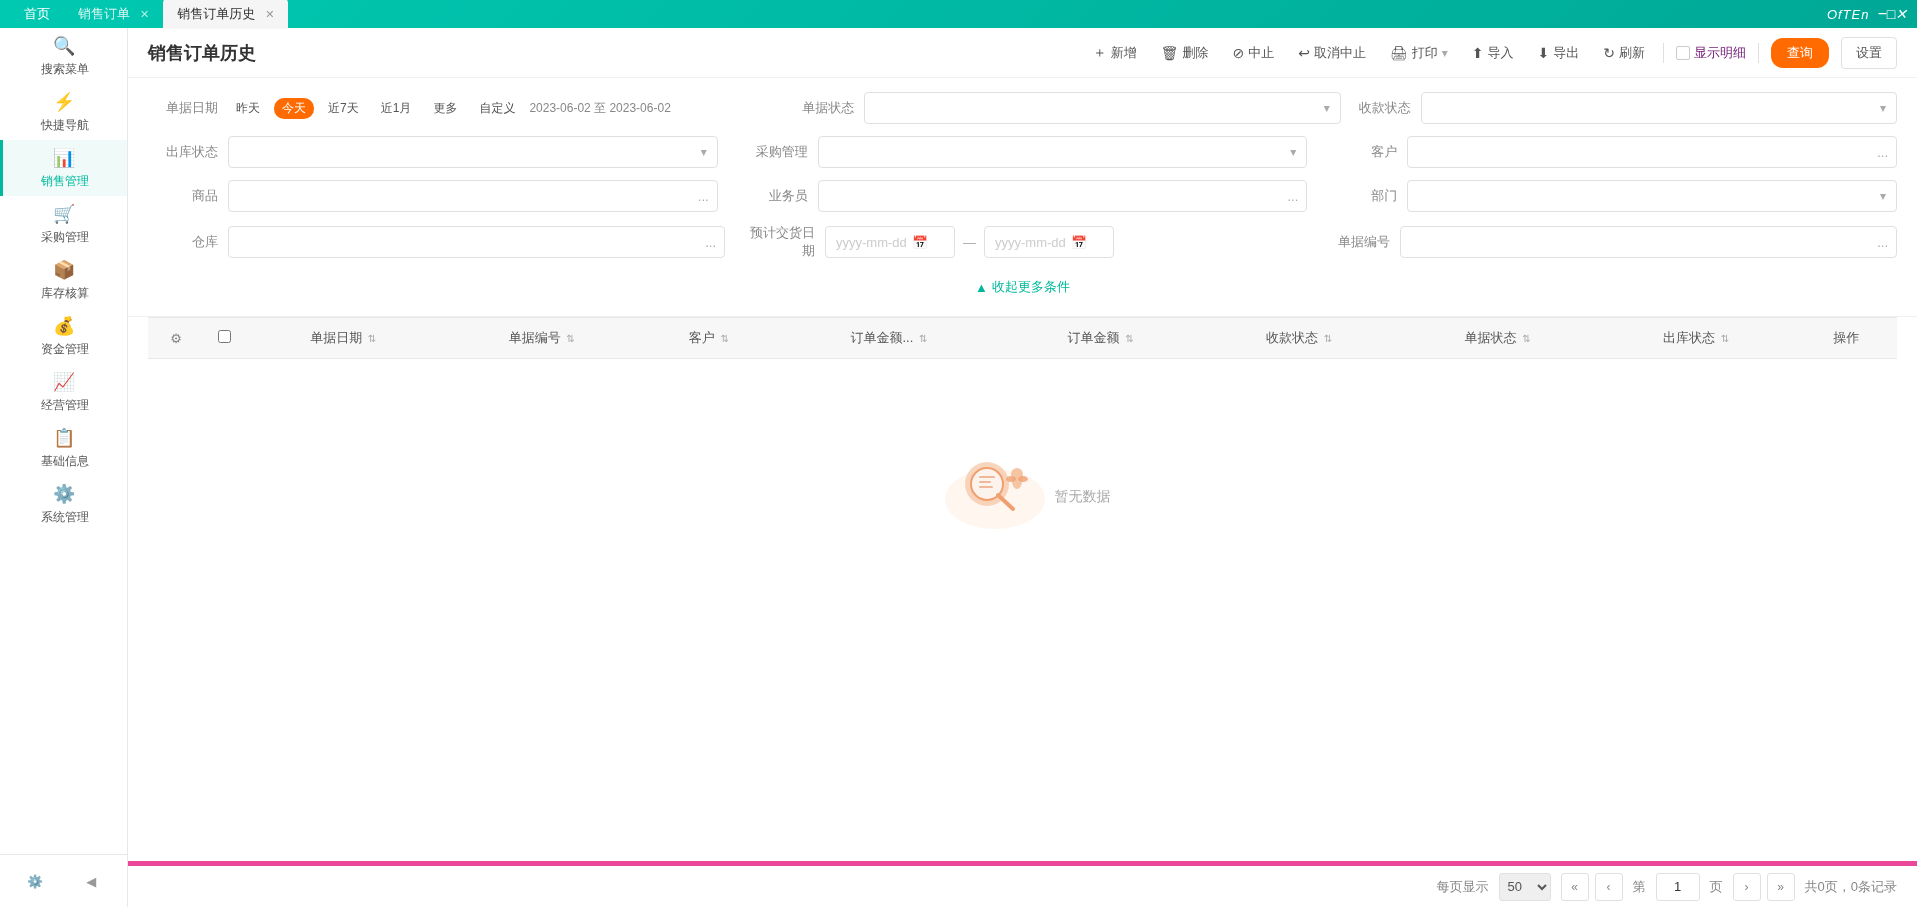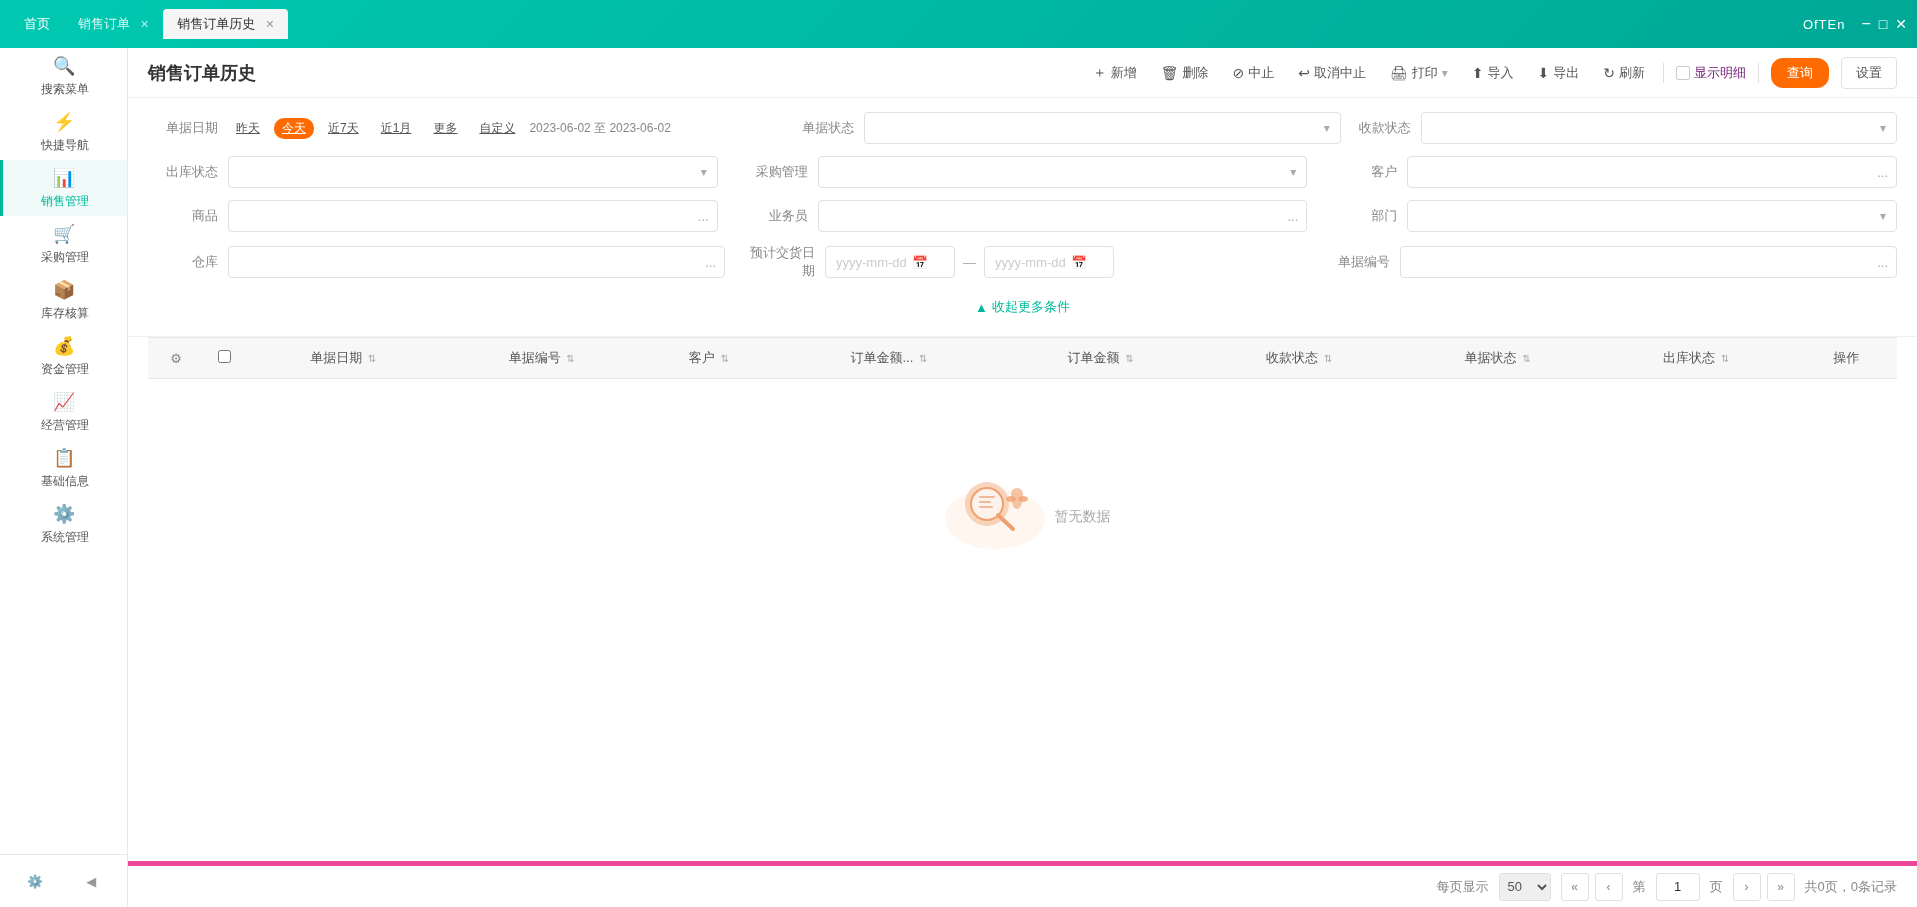--- a/index.html
+++ b/index.html
@@ -1,20 +1,20 @@
 <!DOCTYPE html>
 <html><head>
   <meta charset="utf-8">
   <style>
     * { box-sizing: border-box; margin: 0; padding: 0; font-family: 'Microsoft YaHei', '微软雅黑', Arial, sans-serif; font-size: 13px; }
     body { display: flex; flex-direction: column; height: 907px; width: 1917px; overflow: hidden; background: #f5f5f5; }
     
     
     .top-bar {
-      height: 48px;
+      height: 28px;
       background: linear-gradient(135deg, #00c9b1, #00a896);
       display: flex;
       align-items: center;
       padding: 0 10px;
       flex-shrink: 0;
     }
     .tab-item {
       height: 30px;
       padding: 0 14px;
       display: flex;
@@ -38,23 +38,23 @@
       font-size: 11px;
       color: rgba(255,255,255,0.7);
       cursor: pointer;
       margin-left: 4px;
     }
     .tab-item.active .tab-close { color: #999; }
     .top-bar-right {
       margin-left: auto;
       display: flex;
       align-items: center;
-      gap: 8px;
       color: white;
       font-size: 13px;
+      font-style: italic;
     }
     
     
     .main-layout {
       display: flex;
       flex: 1;
       overflow: hidden;
     }
     
     
@@ -183,21 +183,20 @@
       display: flex;
       align-items: center;
       gap: 6px;
     }
     .date-btn {
       padding: 2px 8px;
       border-radius: 3px;
       cursor: pointer;
       color: #555;
       font-size: 12px;
-      text-decoration: underline;
     }
     .date-btn.active {
       background: #ff6b00;
       color: white;
       border-radius: 10px;
     }
     .date-range {
       color: #888;
       font-size: 12px;
     }

